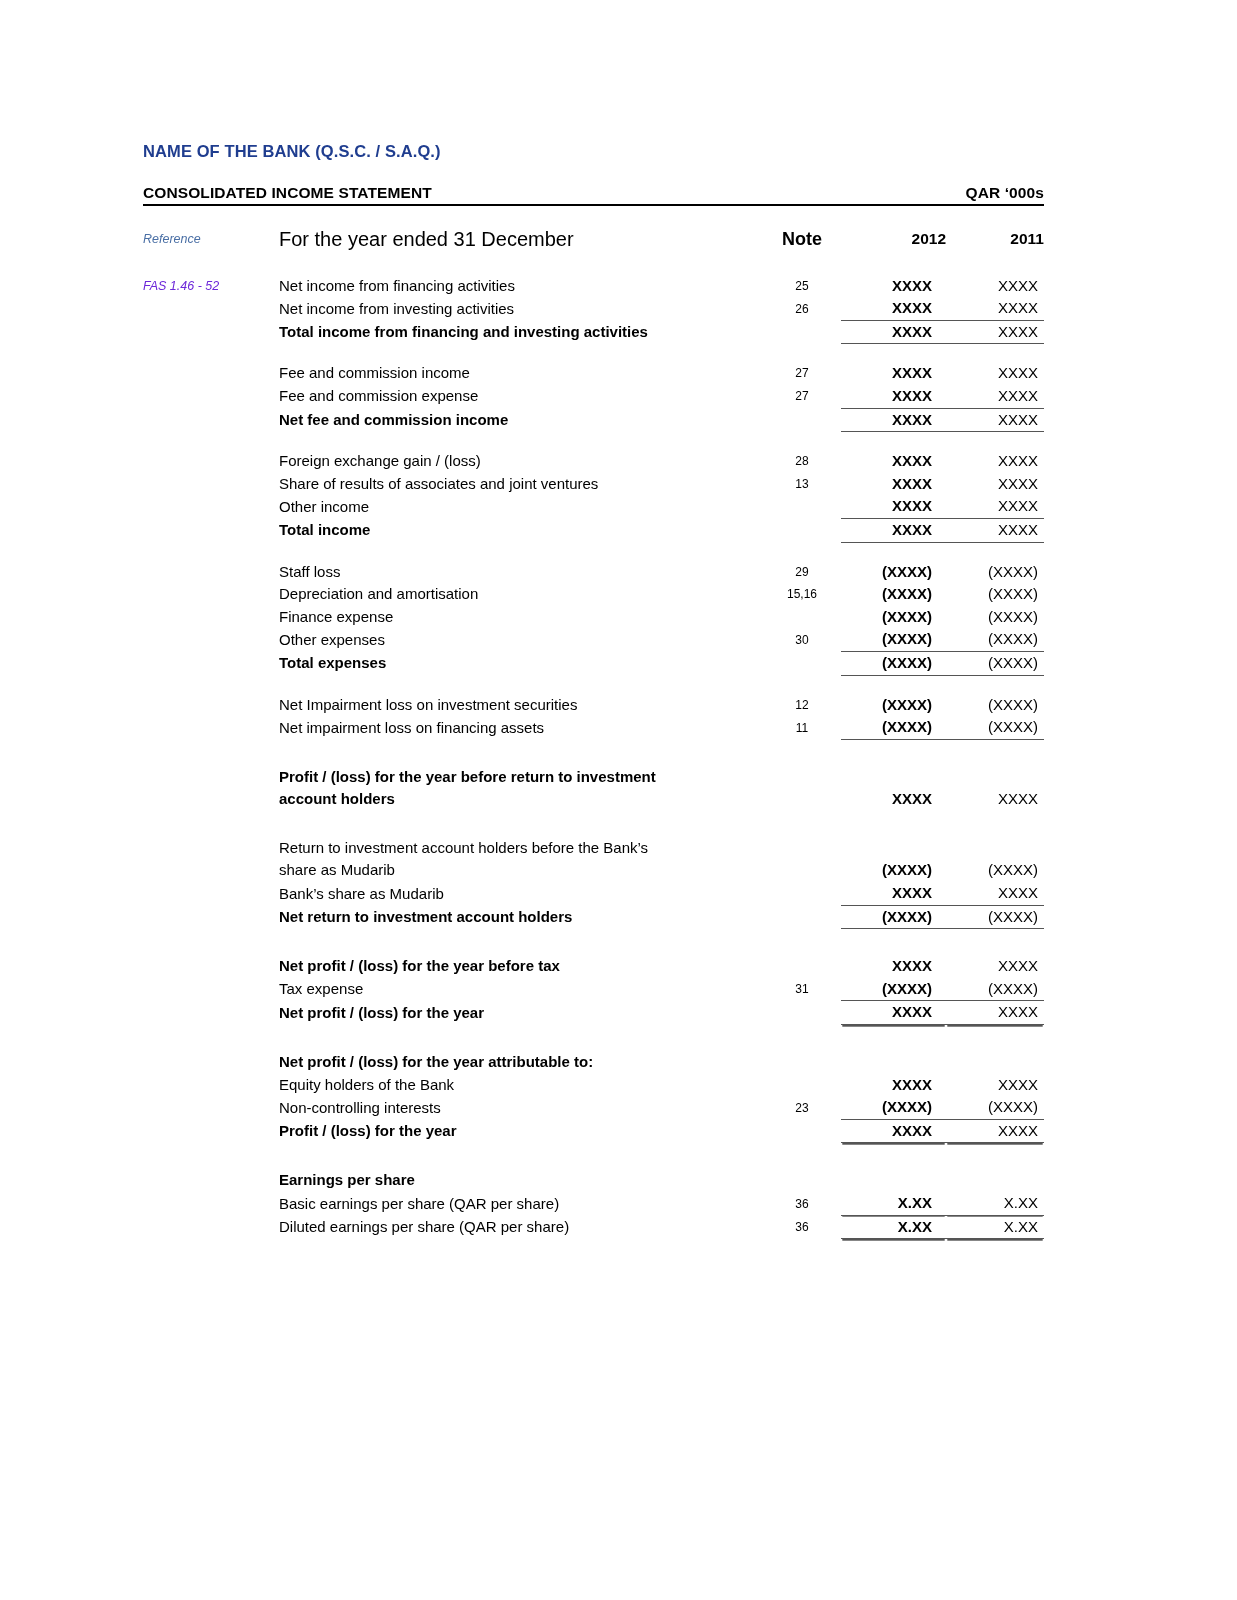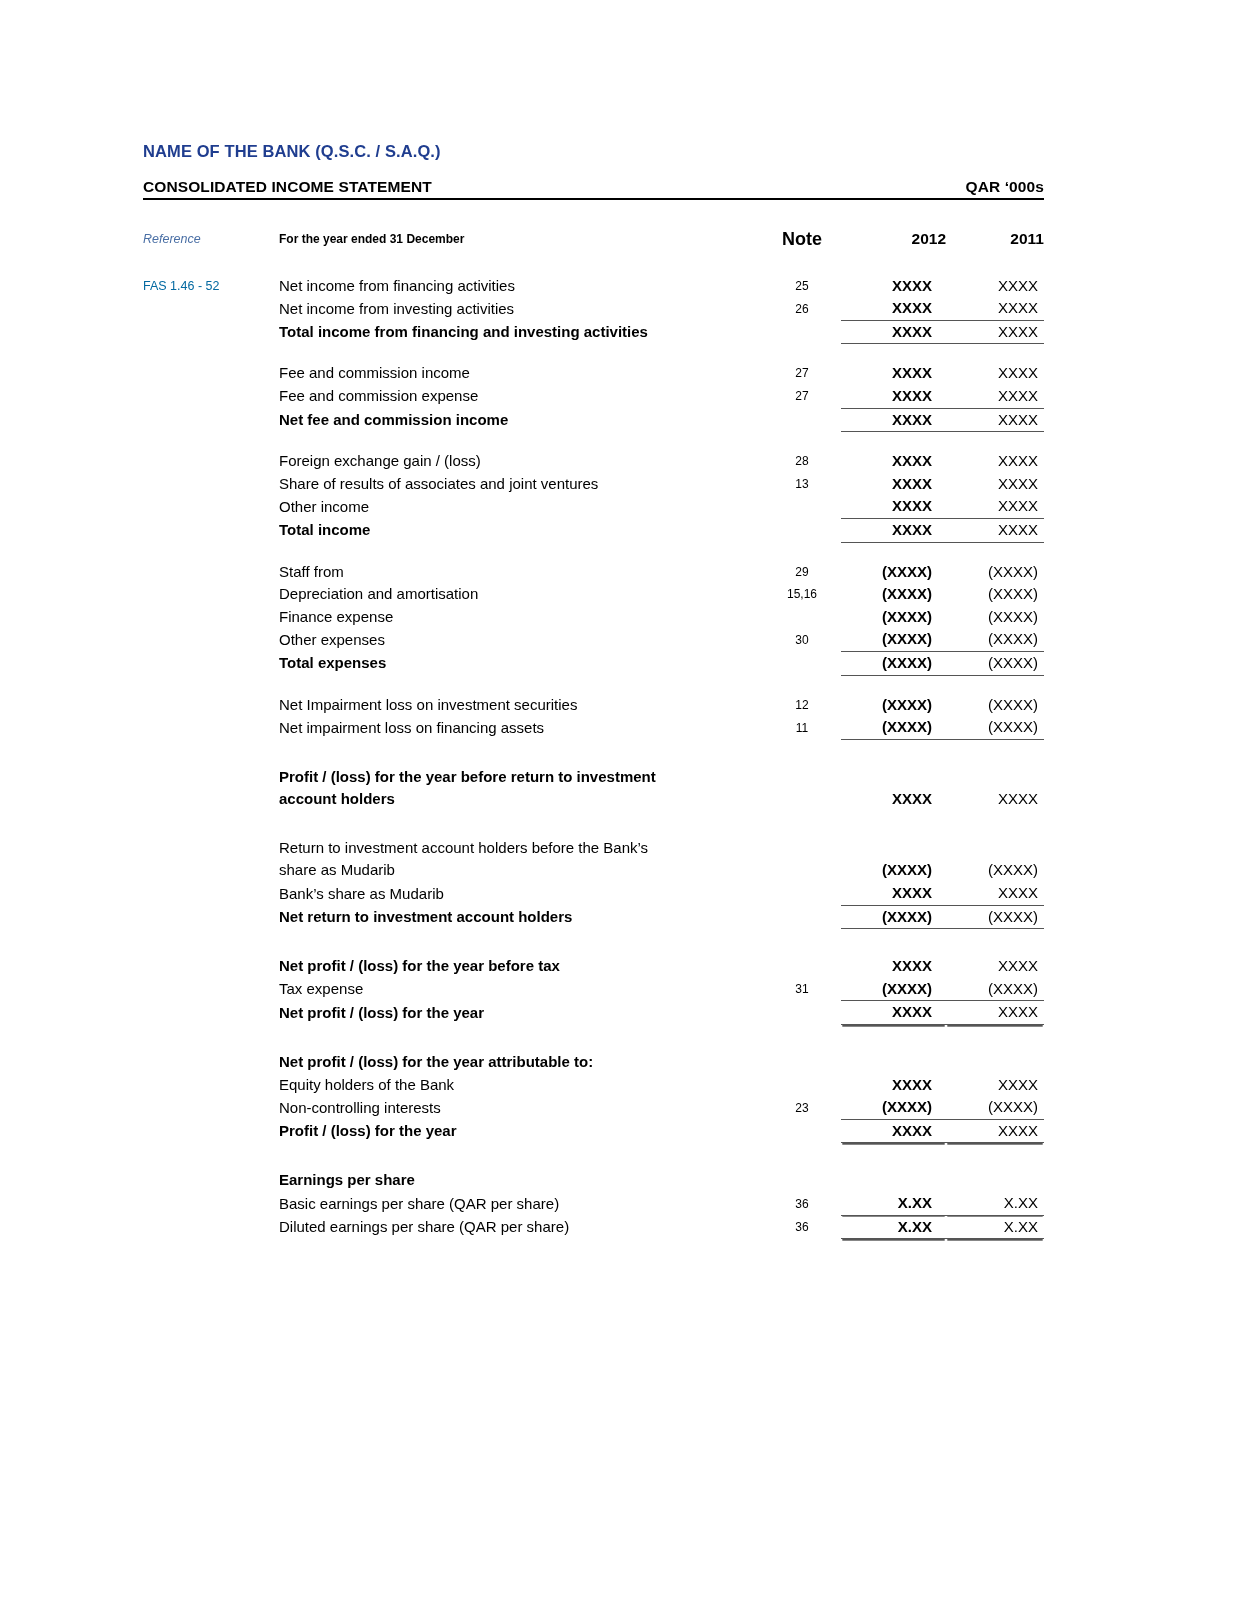--- a/index.html
+++ b/index.html
@@ -31,21 +31,21 @@
     font-size: 16.5px;
     font-weight: bold;
     color: #1f3d8f;
     letter-spacing: .1px;
     white-space: nowrap;
   }
 
   .stmt-header-row {
     position: absolute;
     left: 143px;
-    top: 178px;
+    top: 184px;
     width: 901px;
     display: flex;
     justify-content: space-between;
     align-items: flex-end;
     font-size: 15.5px;
     font-weight: bold;
     border-bottom: 2px solid #000;
     padding-bottom: 2px;
     box-sizing: border-box;
   }
@@ -71,21 +71,22 @@
   table.stmt td {
     padding: 0;
     vertical-align: bottom;
     line-height: 22.6px;
     height: 22.6px;
   }
 
   
   td.ref {
     font-size: 12.5px;
-    color: #0369a1;
+    font-style: italic;
+    color: #6d28d9;
     white-space: nowrap;
     padding-left: 14px;
     margin-top: 32px;
   }
   
   td.desc { padding-right: 6px; }
   td.desc.bold { font-weight: bold; }
 
   
   td.note {
@@ -99,22 +100,22 @@
     text-align: right;
     padding-right: 10px;
     white-space: nowrap;
   }
   td.amt.y1 { font-weight: bold; padding-right: 14px; }
   td.amt.y2 { font-weight: normal; padding-right: 6px; }
 
   
   tr.head td { padding-bottom: 6px; }
   td.head-desc {
-    font-weight: bold;
-    font-size: 12px;
+    font-weight: normal;
+    font-size: 20px;
   }
   td.head-note {
     text-align: center;
     font-weight: bold;
     font-size: 18px;
     padding-right: 14px;
   }
   td.head-y1 {
     text-align: right;
     font-weight: bold;
@@ -266,21 +267,21 @@
         <td class="amt y1 rule-single">XXXX</td>
         <td class="amt y2 rule-single">XXXX</td>
       </tr>
 
       <tr class="gap">
           <td colspan="5"></td>
         </tr>
 
       <tr>
         <td class="ref"></td>
-        <td class="desc">Staff from</td>
+        <td class="desc">Staff loss</td>
         <td class="note">29</td>
         <td class="amt y1">(XXXX)</td>
         <td class="amt y2">(XXXX)</td>
       </tr>
       <tr>
         <td class="ref"></td>
         <td class="desc">Depreciation and amortisation</td>
         <td class="note">15,16</td>
         <td class="amt y1">(XXXX)</td>
         <td class="amt y2">(XXXX)</td>

